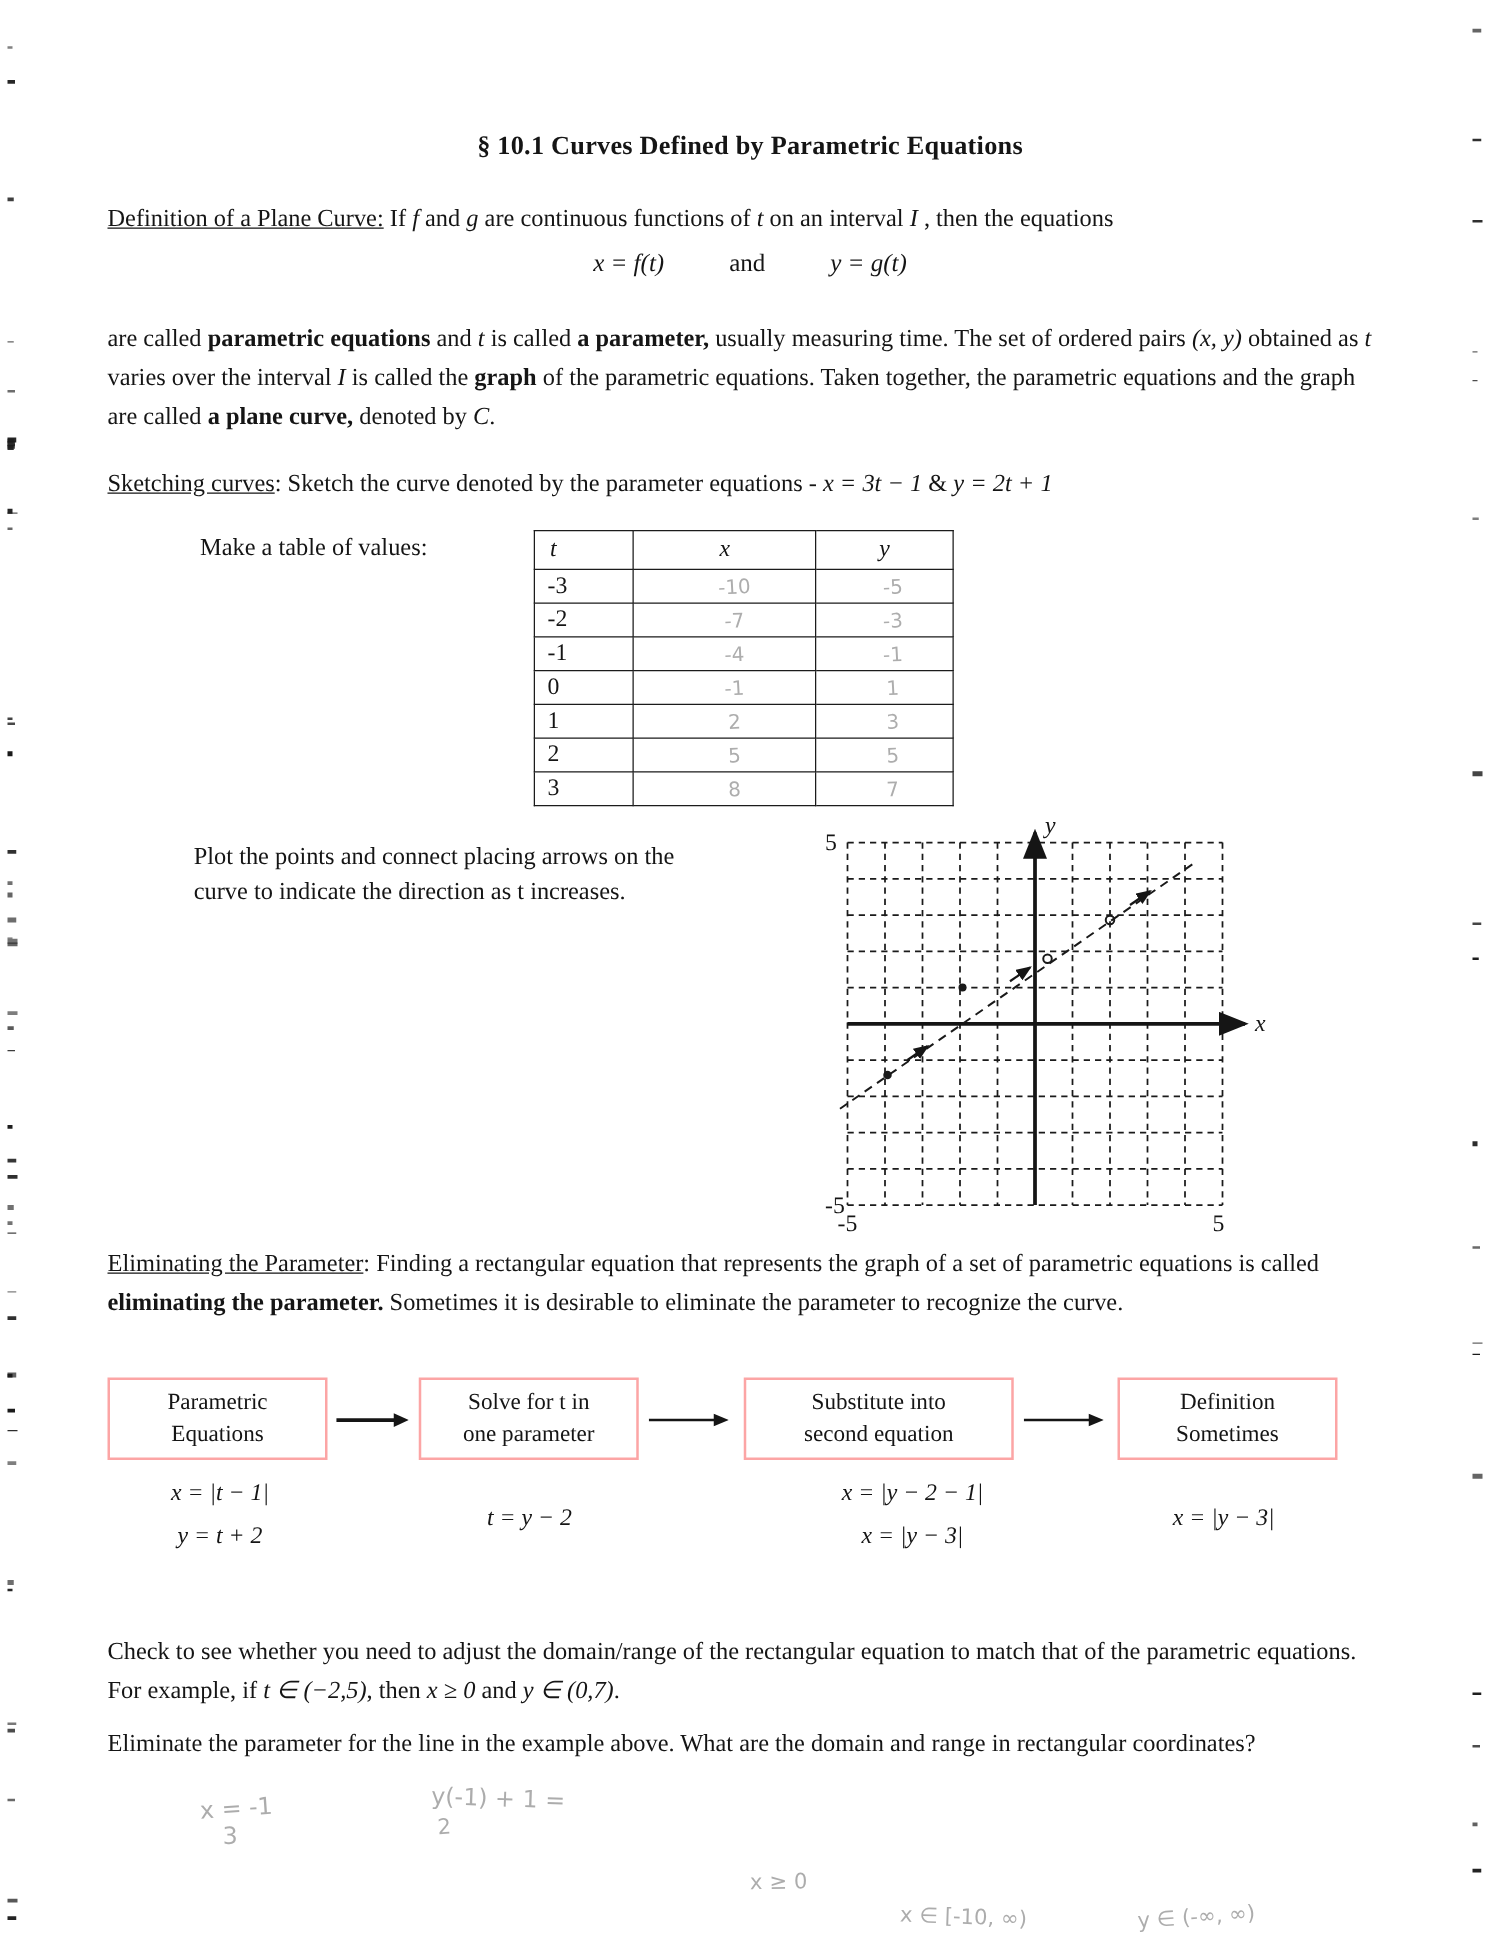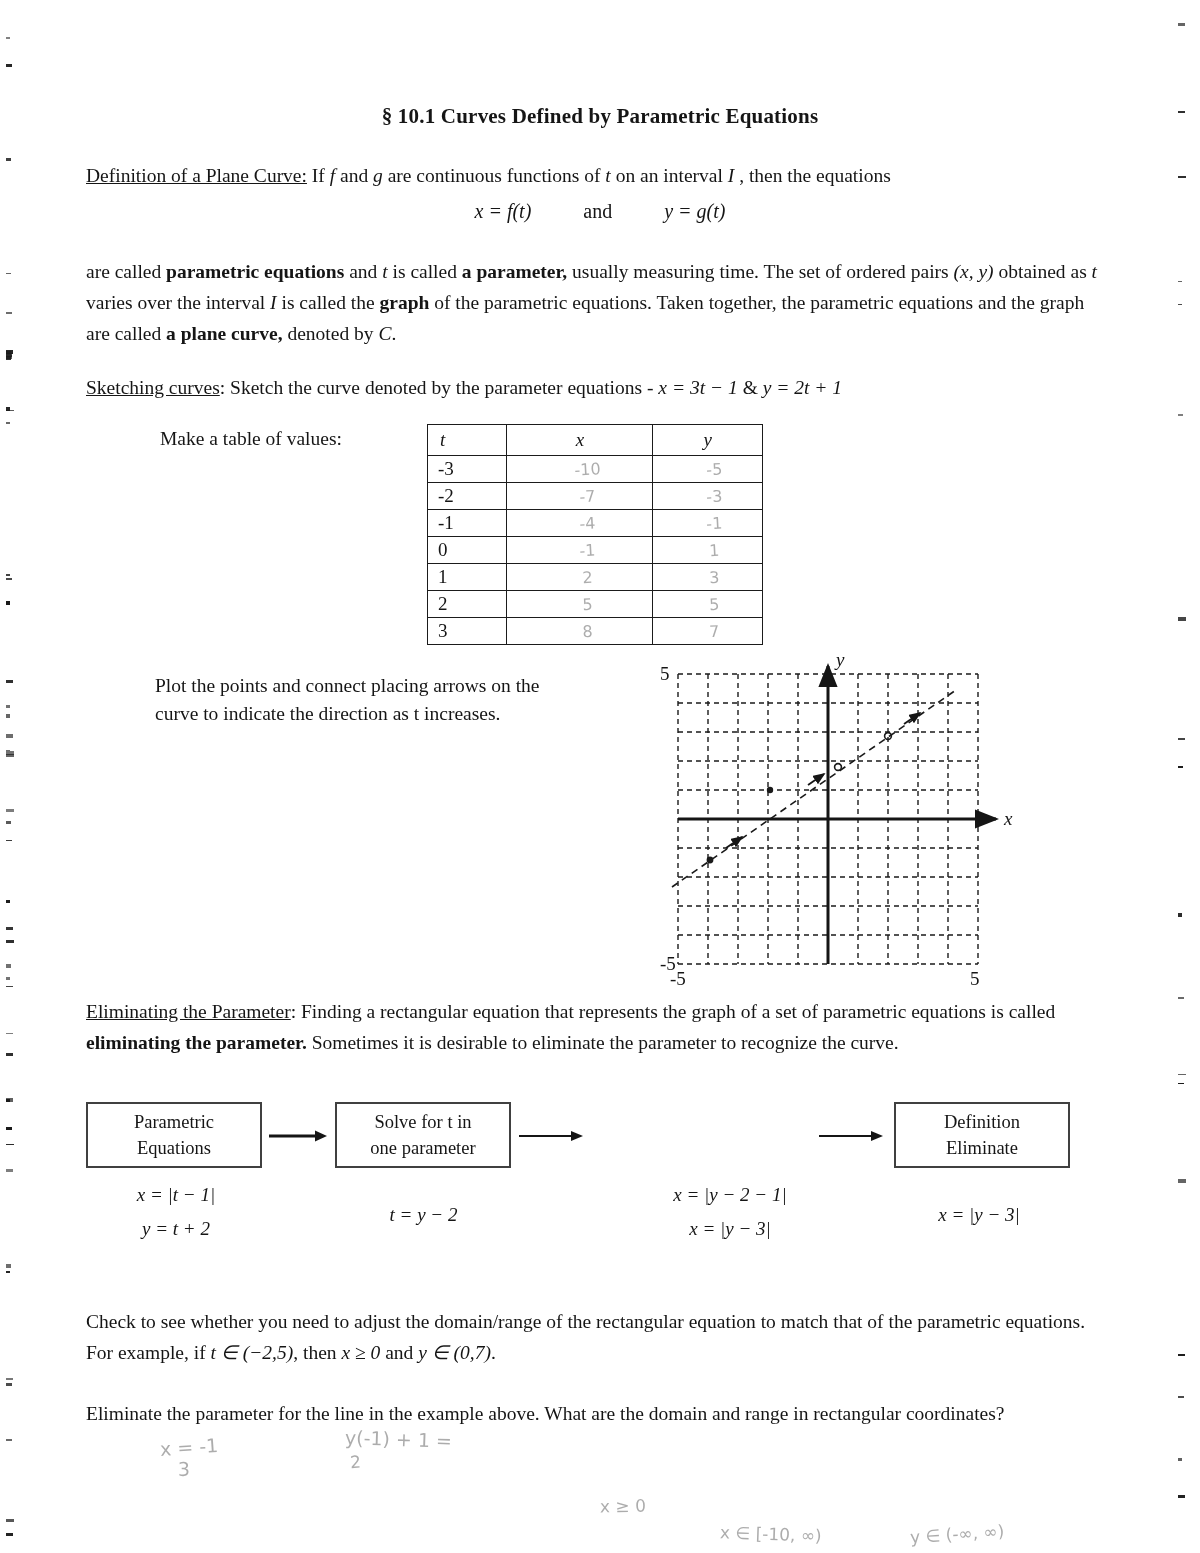--- a/index.html
+++ b/index.html
@@ -33,21 +33,21 @@
     line-height:31px;
     text-align:left;
   }
   #def-line{top:160px;left:86px;width:1030px;}
   #def-eq{top:196px;left:0;width:1200px;text-align:center;font-size:20px;}
   #def-eq .gap{display:inline-block;width:52px;}
   #called-para{top:256px;left:86px;width:1012px;}
   #sketch-line{top:372px;left:86px;width:1030px;}
   #elim-para{top:996px;left:86px;width:1012px;}
   #check-para{top:1306px;left:86px;width:1012px;}
-  #final-q{top:1380px;left:86px;width:1012px;margin-top:18px;}
+  #final-q{top:1380px;left:86px;width:1012px;}
 
   
   #table-label{top:428px;left:160px;font-size:19.5px;}
 
   
   #values-table{
     position:absolute;top:424px;left:427px;width:336px;
     border-collapse:collapse;
     font-size:19px;
   }
@@ -78,21 +78,21 @@
 
   
   #graph-wrap{position:absolute;top:652px;left:660px;width:360px;height:335px;}
   #graph-wrap svg{display:block;}
   .axis-lbl{font-family:"Liberation Serif",serif;font-style:italic;font-size:19px;fill:#151515;}
   .tick-lbl{font-family:"Liberation Serif",serif;font-size:19px;fill:#151515;}
 
   
   #flow{position:absolute;top:1102px;left:86px;width:1012px;height:160px;}
   .fbox{
-    position:absolute;border:2px solid #404040;
+    position:absolute;border:2px solid #fca5a5;
     display:flex;flex-direction:column;align-items:center;justify-content:center;
     font-size:18.5px;line-height:26px;text-align:center;height:62px;
   }
   #fbox-1{left:0px;   top:0;width:172px;}
   #fbox-2{left:249px; top:0;width:172px;}
   #fbox-3{left:509px; top:0;width:212px;}
   #fbox-4{left:808px; top:0;width:172px;}
   .farrow{position:absolute;top:28px;height:12px;}
   #farrow-1{left:183px;width:58px;}
   #farrow-2{left:433px;width:64px;}
@@ -377,30 +377,34 @@
       <div>Solve for t in</div>
       <div>one parameter</div>
     </div>
     <div class="farrow" id="farrow-2">
       <svg width="64" height="12" viewBox="0 0 64 12">
           <line x1="0" y1="6" x2="54" y2="6" stroke="#151515" stroke-width="2"></line>
           <path d="M52,1 L64,6 L52,11 z" fill="#151515"></path>
         </svg>
     </div>
 
+    <div class="fbox" id="fbox-3">
+      <div>Substitute into</div>
+      <div>second equation</div>
+    </div>
     <div class="farrow" id="farrow-3">
       <svg width="64" height="12" viewBox="0 0 64 12">
           <line x1="0" y1="6" x2="54" y2="6" stroke="#151515" stroke-width="2"></line>
           <path d="M52,1 L64,6 L52,11 z" fill="#151515"></path>
         </svg>
     </div>
 
     <div class="fbox" id="fbox-4">
       <div>Definition</div>
-      <div>Eliminate</div>
+      <div>Sometimes</div>
     </div>
 
     <div class="fform math" id="fform-1">
       <div>x = |t − 1|</div>
       <div>y = t + 2</div>
     </div>
     <div class="fform math" id="fform-2">
       <div>t = y − 2</div>
     </div>
     <div class="fform math" id="fform-3">

